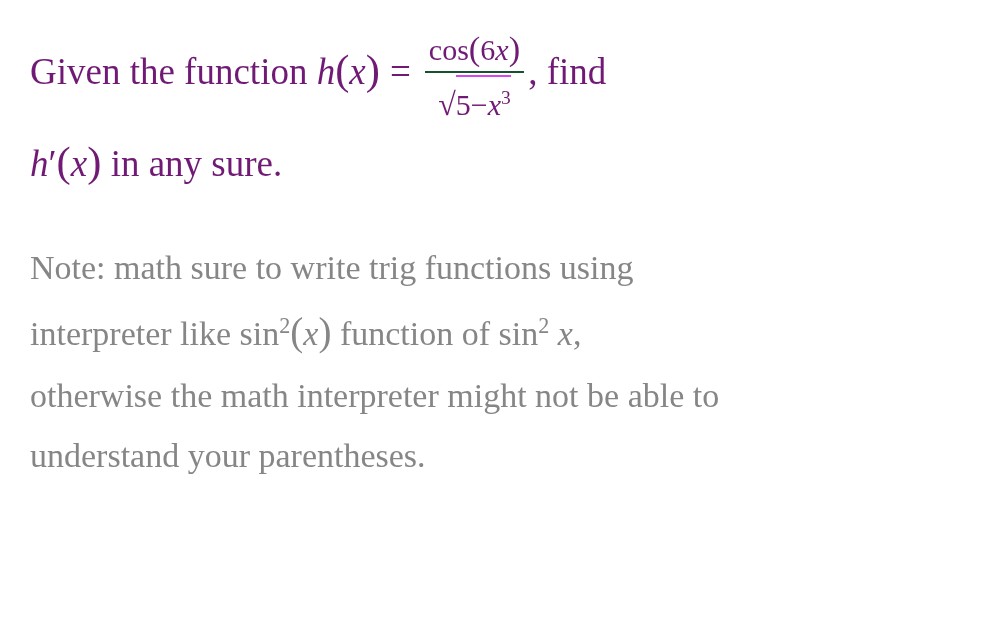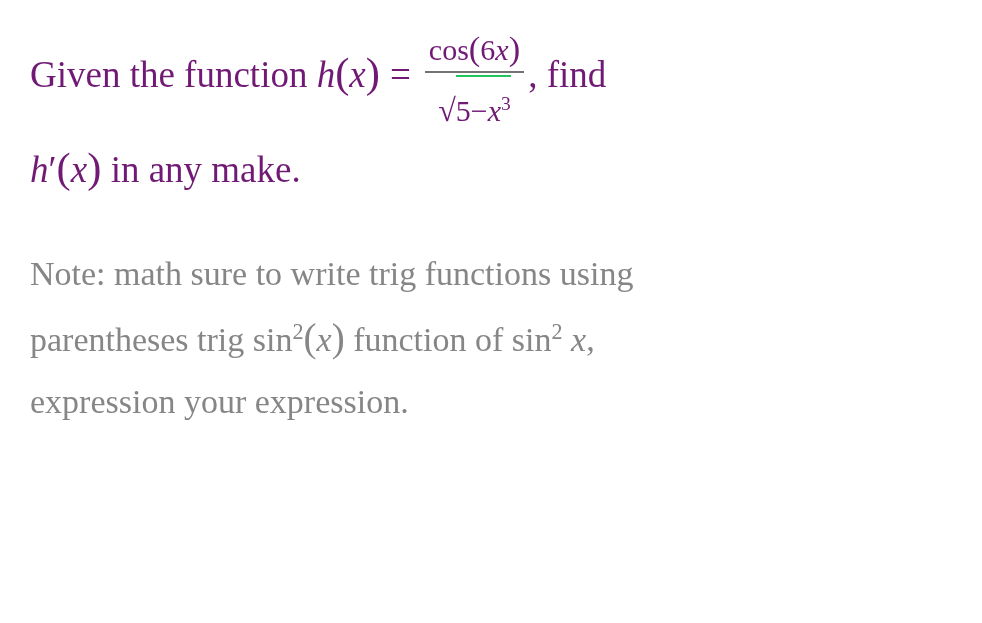--- a/index.html
+++ b/index.html
@@ -38,39 +38,39 @@
       vertical-align: middle;
       text-align: center;
       position: relative;
       margin: 0 4px;
     }
     .frac .num {
       display: block;
       font-size: 30px;
       line-height: 1.2;
       padding: 0 4px 2px 4px;
-      border-bottom: 2px solid #737373;
+      border-bottom: 2px solid #14532d;
     }
     .frac .den {
       display: block;
       font-size: 30px;
       line-height: 1.2;
       padding: 2px 4px 0 4px;
     }
     .sqrt {
       display: inline-block;
       position: relative;
     }
     .sqrt-sign {
       font-style: normal;
       font-size: 32px;
     }
     .sqrt-content {
-      border-top: 2px solid #22c55e;
-      padding-top: 16px;
+      border-top: 2px solid #d946ef;
+      padding-top: 10px;
       display: inline-block;
     }
     sup {
       font-size: 0.65em;
       vertical-align: super;
       line-height: 0;
     }
     .big-paren {
       font-size: 1.15em;
       font-style: normal;
@@ -88,22 +88,23 @@
     .comma {
       font-style: normal;
     }
   </style>
 </head>
 <body>
 
 <div class="problem">
   <span>Given the function </span><span class="math"><span>h</span><span class="big-paren">(</span><span>x</span><span class="big-paren">)</span><span class="eq-sign">=</span><span class="frac"><span class="num"><span class="math-upright">cos</span><span class="big-paren math-upright">(</span><span class="math-upright" style="font-style:normal">6</span><span>x</span><span class="big-paren math-upright">)</span></span><span class="den"><span class="sqrt"><span class="sqrt-sign">√</span><span class="sqrt-content"><span class="math-upright">5</span><span class="minus">−</span><span>x</span><sup class="math-upright">3</sup></span></span></span></span></span><span>, find</span>
   <br>
-  <span class="math"><span>h</span><span class="prime">′</span><span class="big-paren">(</span><span>x</span><span class="big-paren">)</span></span><span> in any make.</span>
+  <span class="math"><span>h</span><span class="prime">′</span><span class="big-paren">(</span><span>x</span><span class="big-paren">)</span></span><span> in any sure.</span>
 </div>
 
 <div class="note">
   <div>Note: math sure to write trig functions using</div>
   <div>
-    <span>parentheses trig </span><span class="math"><span class="math-upright">sin</span><sup class="math-upright">2</sup><span class="big-paren">(</span><span>x</span><span class="big-paren">)</span></span><span> function of </span><span class="math"><span class="math-upright">sin</span><sup class="math-upright">2</sup>&nbsp;<span>x</span></span><span class="comma">,</span>
+    <span>interpreter like </span><span class="math"><span class="math-upright">sin</span><sup class="math-upright">2</sup><span class="big-paren">(</span><span>x</span><span class="big-paren">)</span></span><span> function of </span><span class="math"><span class="math-upright">sin</span><sup class="math-upright">2</sup>&nbsp;<span>x</span></span><span class="comma">,</span>
   </div>
-  <div>expression your expression.</div>
+  <div>otherwise the math interpreter might not be able to</div>
+  <div>understand your parentheses.</div>
 </div>
 
 </body></html>

